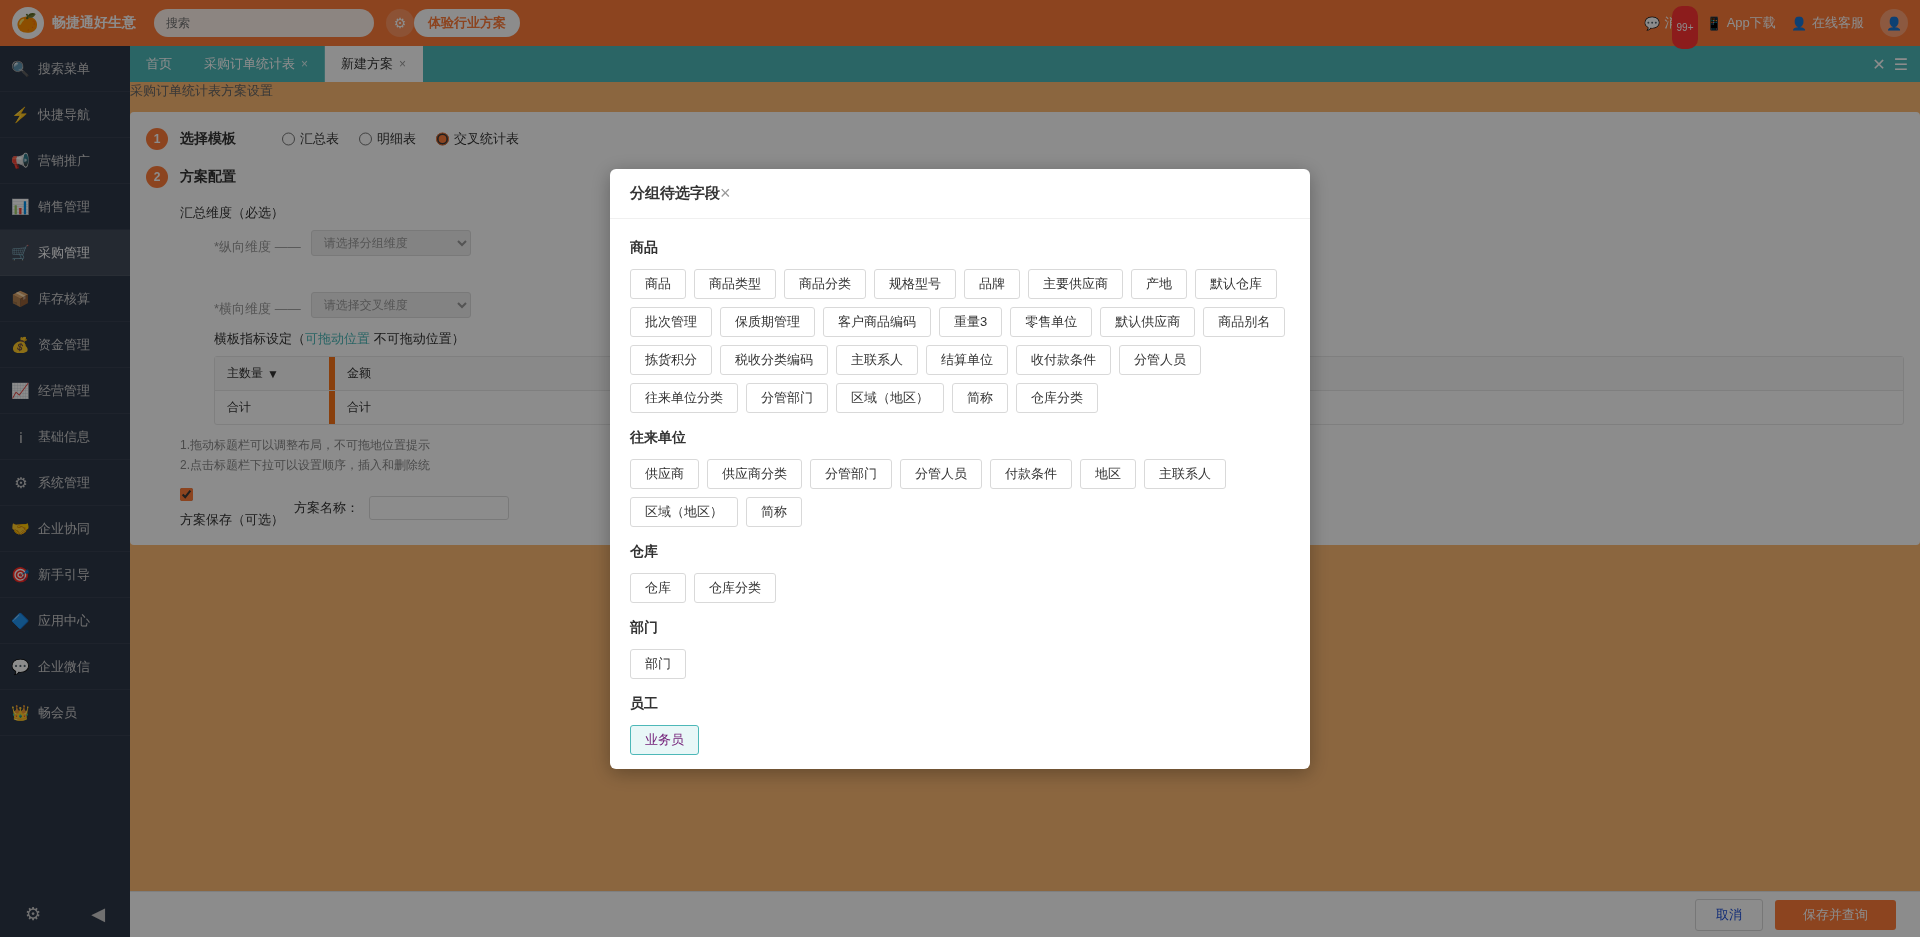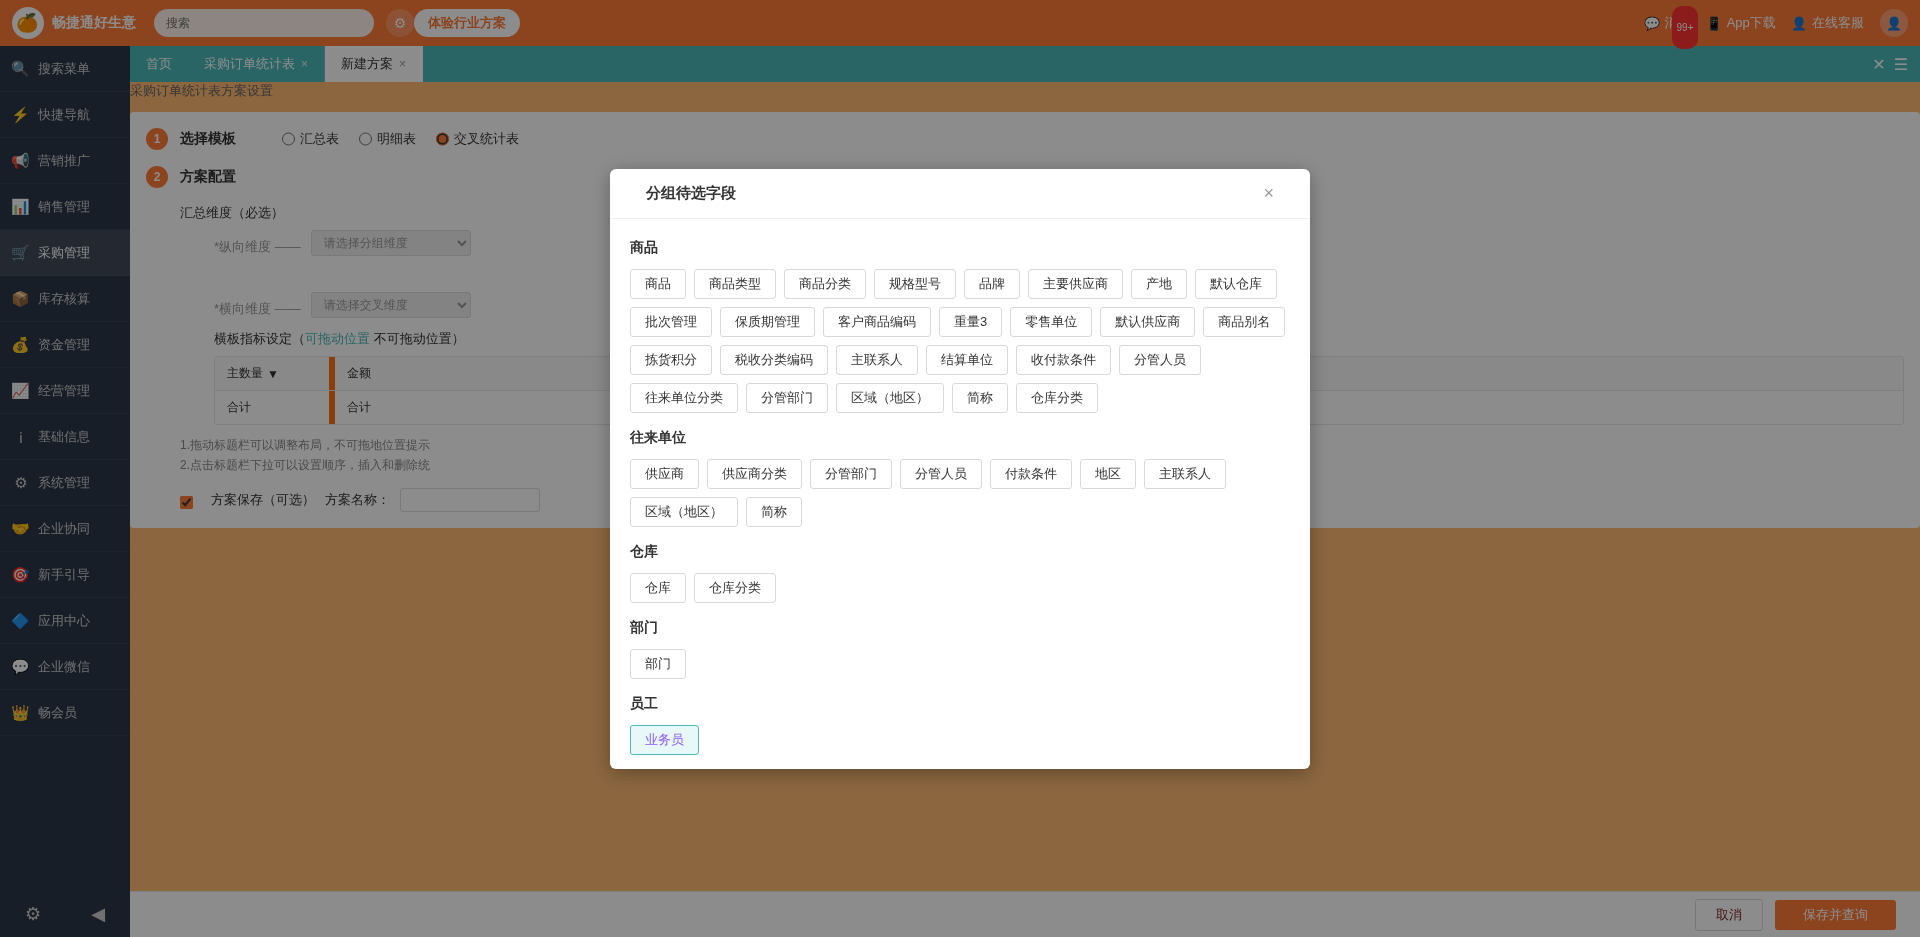--- a/index.html
+++ b/index.html
@@ -367,22 +367,21 @@
       border-radius: 6px;
       width: 700px;
       max-height: 600px;
       display: flex;
       flex-direction: column;
       box-shadow: 0 4px 20px rgba(0,0,0,0.3);
     }
     .modal-header {
       display: flex;
       align-items: center;
-      justify-content: space-between;
-      padding: 14px 36px;
+      padding: 14px 20px;
       border-bottom: 1px solid #f0f0f0;
       flex-shrink: 0;
     }
     .modal-title {
       font-size: 15px;
       font-weight: bold;
       color: #333;
     }
     .modal-close {
       background: none;
@@ -414,21 +413,21 @@
       border-radius: 3px;
       padding: 5px 14px;
       font-size: 13px;
       color: #333;
       cursor: pointer;
       background: white;
     }
     .field-tag.selected {
       background: #e8f7f7;
       border-color: #4db8b8;
-      color: #8b5cf6;
+      color: #701a75;
     }
 
     
     .bottom-bar {
       position: fixed;
       bottom: 0; left: 130px; right: 0;
       height: 46px;
       background: white;
       border-top: 1px solid #e8e8e8;
       display: flex;
@@ -438,21 +437,21 @@
       gap: 12px;
       z-index: 99;
     }
     .cancel-btn {
       padding: 6px 20px;
       border: 1px solid #d9d9d9;
       background: white;
       border-radius: 3px;
       cursor: pointer;
       font-size: 13px;
-      color: #7f1d1d;
+      color: #1d4ed8;
     }
     .save-btn {
       padding: 6px 28px;
       background: #ff7c3a;
       color: white;
       border: none;
       border-radius: 3px;
       cursor: pointer;
       font-size: 13px;
     }
@@ -466,23 +465,24 @@
     }
     .plan-name-input {
       border: 1px solid #ddd;
       border-radius: 3px;
       padding: 4px 10px;
       font-size: 12px;
       width: 140px;
     }
     .checkbox-item {
       display: flex;
-      align-items: flex-end;
-      gap: 18px;
-      font-size: 13px;
+      align-items: flex-start;
+      gap: 10px;
+      font-size: 13px;
+      flex-direction: column;
     }
     .checkbox-item input[type=checkbox] { accent-color: #ff7c3a; }
 
     
     ::-webkit-scrollbar { width: 6px; }
     ::-webkit-scrollbar-track { background: #f5f5f5; }
     ::-webkit-scrollbar-thumb { background: #ccc; border-radius: 3px; }
   </style>
 </head>
 <body>

